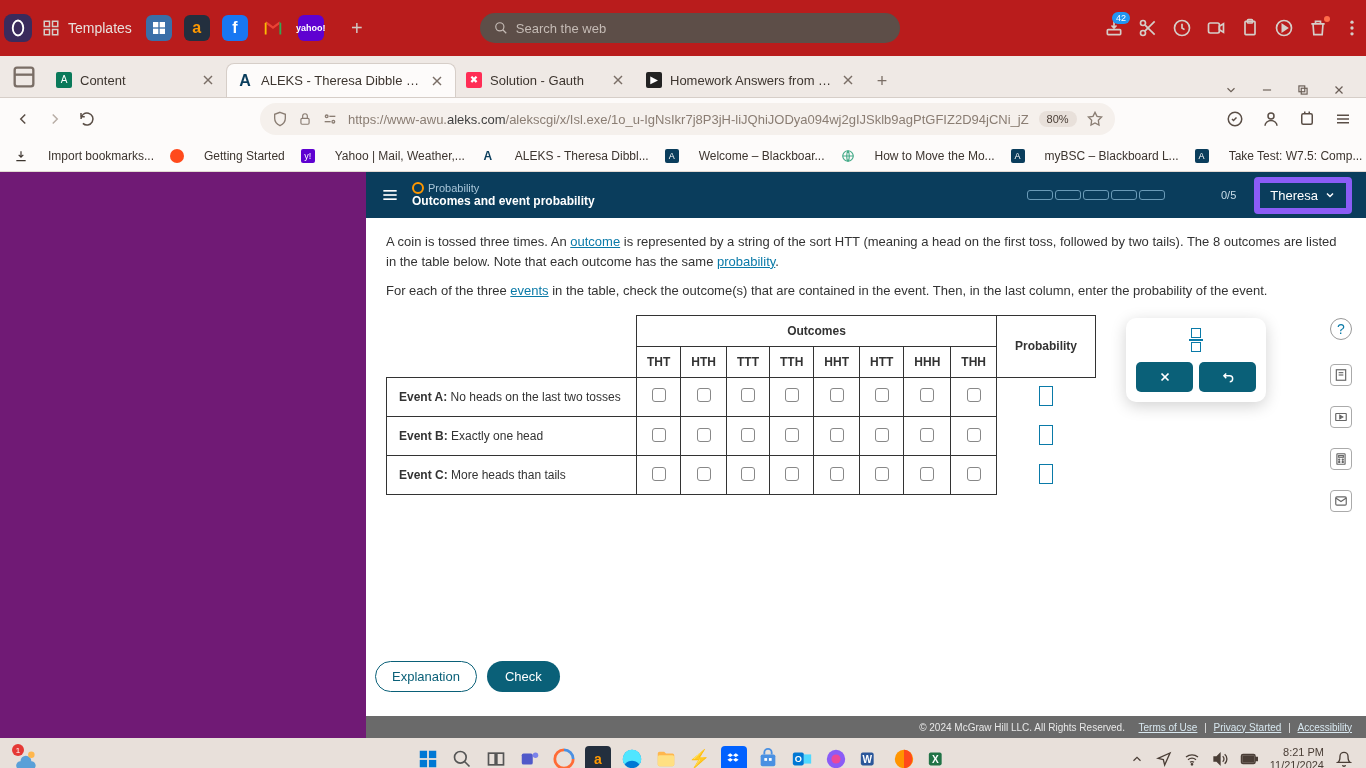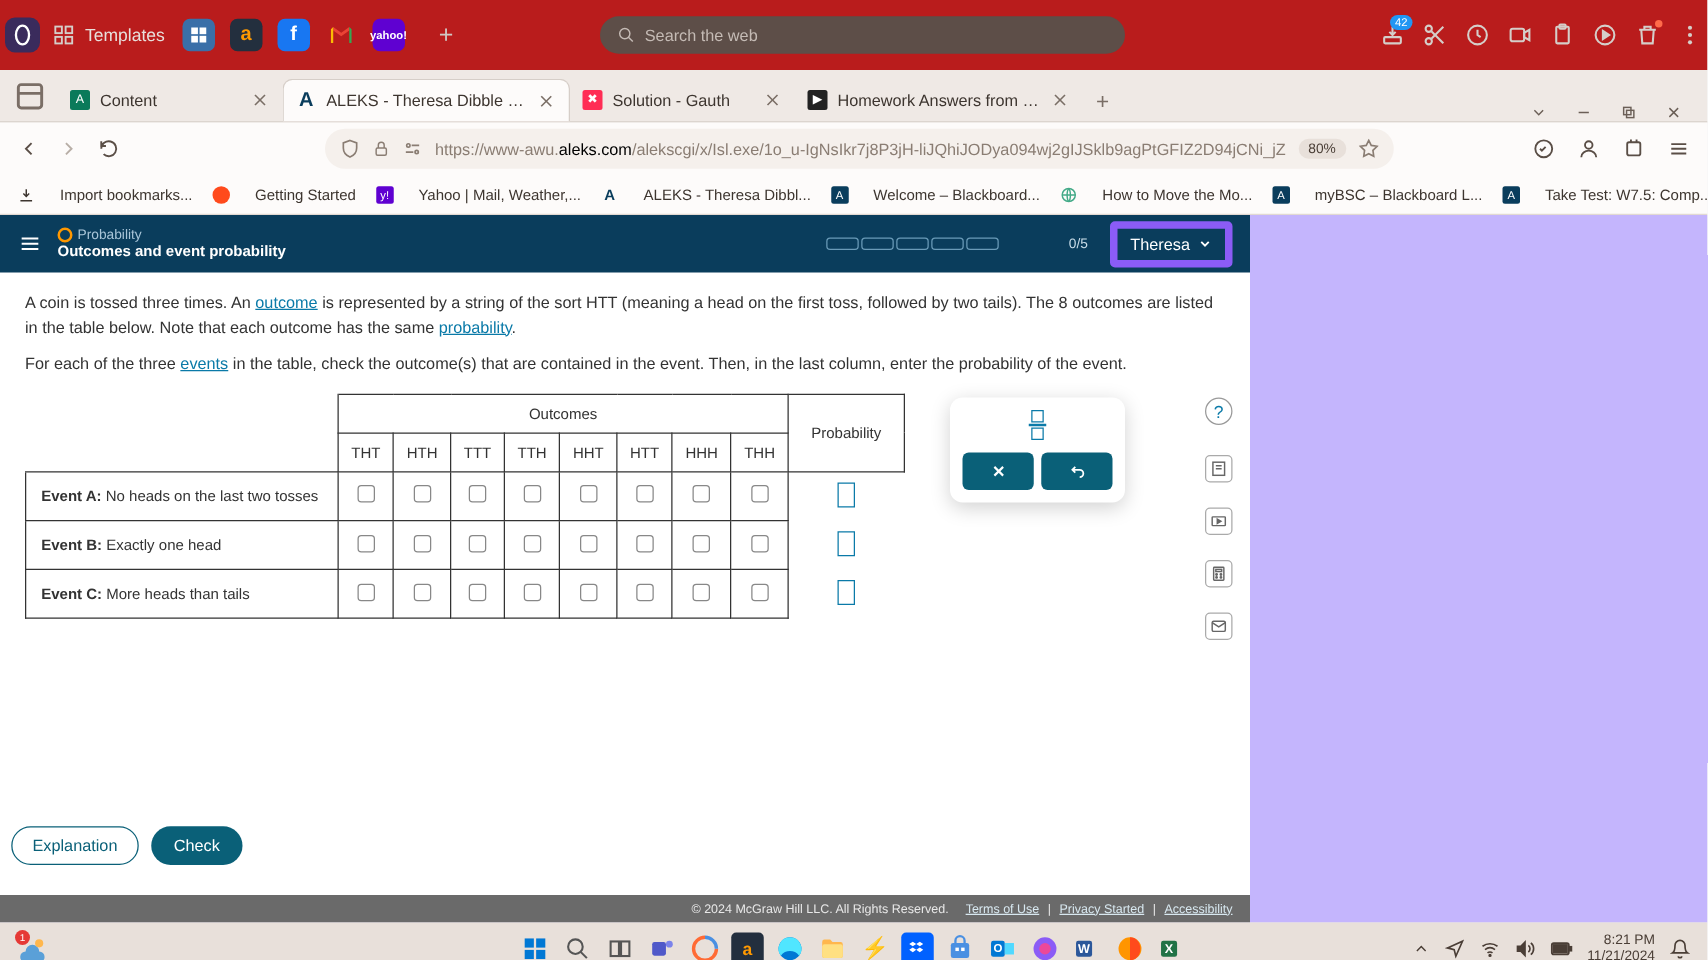--- a/index.html
+++ b/index.html
@@ -31,32 +31,32 @@
   .tab .tab-close { width: 16px; height: 16px; color: #7a6e66; flex-shrink: 0; }
   .tab-add { width: 32px; height: 32px; display: flex; align-items: center; justify-content: center; color: #7a6e66; font-size: 18px; }
   .win-controls { margin-left: auto; display: flex; gap: 22px; align-items: center; padding-right: 10px; }
   .win-controls span { width: 14px; height: 14px; color: #6b5f57; }
   
   
   .url-row { height: 42px; background: #fdfbfa; display: flex; align-items: center; padding: 0 14px; gap: 14px; color: #5a4e46; }
   .nav-arrow { width: 18px; height: 18px; }
   .url-box { flex: 0 0 800px; height: 32px; background: #f5f0ec; border-radius: 16px; display: flex; align-items: center; padding: 0 12px; font-size: 13px; color: #8a7d73; gap: 10px; margin-left: 150px; }
   .url-text { flex: 1; overflow: hidden; white-space: nowrap; text-overflow: ellipsis; }
-  .url-text .domain { color: #000000; }
+  .url-text .domain { color: #404040; }
   .zoom-badge { background: #e8e0da; padding: 2px 8px; border-radius: 10px; font-size: 11px; color: #4a3e36; }
   .url-right { margin-left: auto; display: flex; gap: 18px; align-items: center; }
   
   
   .bookmarks { height: 32px; background: #fdfbfa; display: flex; align-items: center; padding: 0 14px; gap: 16px; font-size: 12px; color: #3d352f; border-bottom: 1px solid #e2d9d2; }
   .bm-item { display: flex; align-items: center; gap: 20px; white-space: nowrap; }
   .bm-icon { width: 14px; height: 14px; border-radius: 2px; flex-shrink: 0; }
   .bm-more { margin-left: auto; font-size: 18px; color: #5a4e46; }
   
   
-  .aleks-wrap { height: calc(768px - 44px - 42px - 42px - 32px - 42px); background: #c4b5fd; display: flex; justify-content: flex-start; }
+  .aleks-wrap { height: calc(768px - 44px - 42px - 42px - 32px - 42px); background: #701a75; display: flex; justify-content: flex-end; }
   .aleks-page { width: 1000px; background: #fff; position: relative; }
   
   .aleks-header { height: 46px; background: #0a3d5c; color: #fff; display: flex; align-items: center; padding: 0 14px; }
   .aleks-menu { width: 20px; height: 20px; margin-right: 12px; }
   .aleks-titles { display: flex; flex-direction: column; font-size: 11px; }
   .aleks-titles .crumb { color: #a8c5d8; display: flex; align-items: center; gap: 4px; }
   .aleks-titles .crumb::before { content: ''; width: 8px; height: 8px; border: 2px solid #ff9800; border-radius: 50%; display: inline-block; }
   .aleks-titles .subtitle { font-size: 12px; font-weight: bold; color: #fff; }
   .aleks-progress { margin-left: auto; display: flex; align-items: center; gap: 8px; }
   .prog-segs { display: flex; gap: 2px; }
@@ -67,21 +67,21 @@
   .aleks-subbar { height: 28px; display: flex; align-items: center; padding: 0 14px; border-bottom: 1px solid #e0e0e0; }
   .collapse-chev { width: 18px; height: 18px; color: #0a7aa8; }
   .espanol { margin-left: auto; border: 1px solid #999; border-radius: 12px; padding: 2px 10px; font-size: 10px; color: #555; }
   
   .aleks-body { padding: 14px 20px; font-size: 13px; color: #333; position: relative; }
   .aleks-body p { margin-bottom: 10px; line-height: 1.5; }
   .aleks-body a { color: #0a7aa8; text-decoration: underline; }
   
   .prob-table { border-collapse: collapse; margin-top: 14px; }
   .prob-table th, .prob-table td { border: 1px solid #333; padding: 8px 10px; font-size: 12px; text-align: center; }
-  .prob-table th { font-weight: normal; }
+  .prob-table th { font-weight: bold; }
   .prob-table .event-cell { text-align: left; width: 250px; padding: 10px 12px; }
   .prob-table .event-cell b { font-weight: bold; }
   .prob-table .chk { width: 14px; height: 14px; border: 1px solid #888; border-radius: 3px; display: inline-block; }
   .prob-input { width: 14px; height: 20px; border: 1px solid #0a7aa8; display: inline-block; }
   .outcomes-hdr { border-bottom: 1px solid #333; }
   
   .tool-panel { position: absolute; top: 100px; right: 100px; width: 140px; background: #fff; border-radius: 10px; box-shadow: 0 4px 16px rgba(0,0,0,0.18); padding: 10px; }
   .tool-panel .frac-icon { display: flex; flex-direction: column; align-items: center; margin-bottom: 10px; }
   .tool-panel .frac-icon .sq { width: 10px; height: 10px; border: 1.5px solid #0a7aa8; }
   .tool-panel .frac-icon .bar { width: 14px; height: 1.5px; background: #0a7aa8; margin: 1px 0; }
@@ -324,21 +324,21 @@
   <div class="bm-item">
       <div class="bm-icon" style="background:#5f01d1;color:#fff;font-size:9px;text-align:center;line-height:14px;">y!</div>
       <span>Yahoo | Mail, Weather,...</span>
     </div>
   <div class="bm-item">
       <div class="bm-icon" style="color:#0a3d5c;font-size:12px;font-weight:bold;text-align:center;">A</div>
       <span>ALEKS - Theresa Dibbl...</span>
     </div>
   <div class="bm-item">
       <div class="bm-icon" style="background:#0a3d5c;color:#fff;font-size:9px;text-align:center;line-height:14px;">A</div>
-      <span>Welcome – Blackboard...</span>
+      <span>Welcome – Blackboar...</span>
     </div>
   <div class="bm-item">
       <div class="bm-icon"><svg viewBox="0 0 24 24" fill="none" stroke="#4a8" stroke-width="2">
           <circle cx="12" cy="12" r="9"></circle>
           <path d="M3 12h18M12 3c3 3 3 15 0 18M12 3c-3 3-3 15 0 18"></path>
         </svg></div>
       <span>How to Move the Mo...</span>
     </div>
   <div class="bm-item">
       <div class="bm-icon" style="background:#0a3d5c;color:#fff;font-size:9px;text-align:center;line-height:14px;">A</div>

